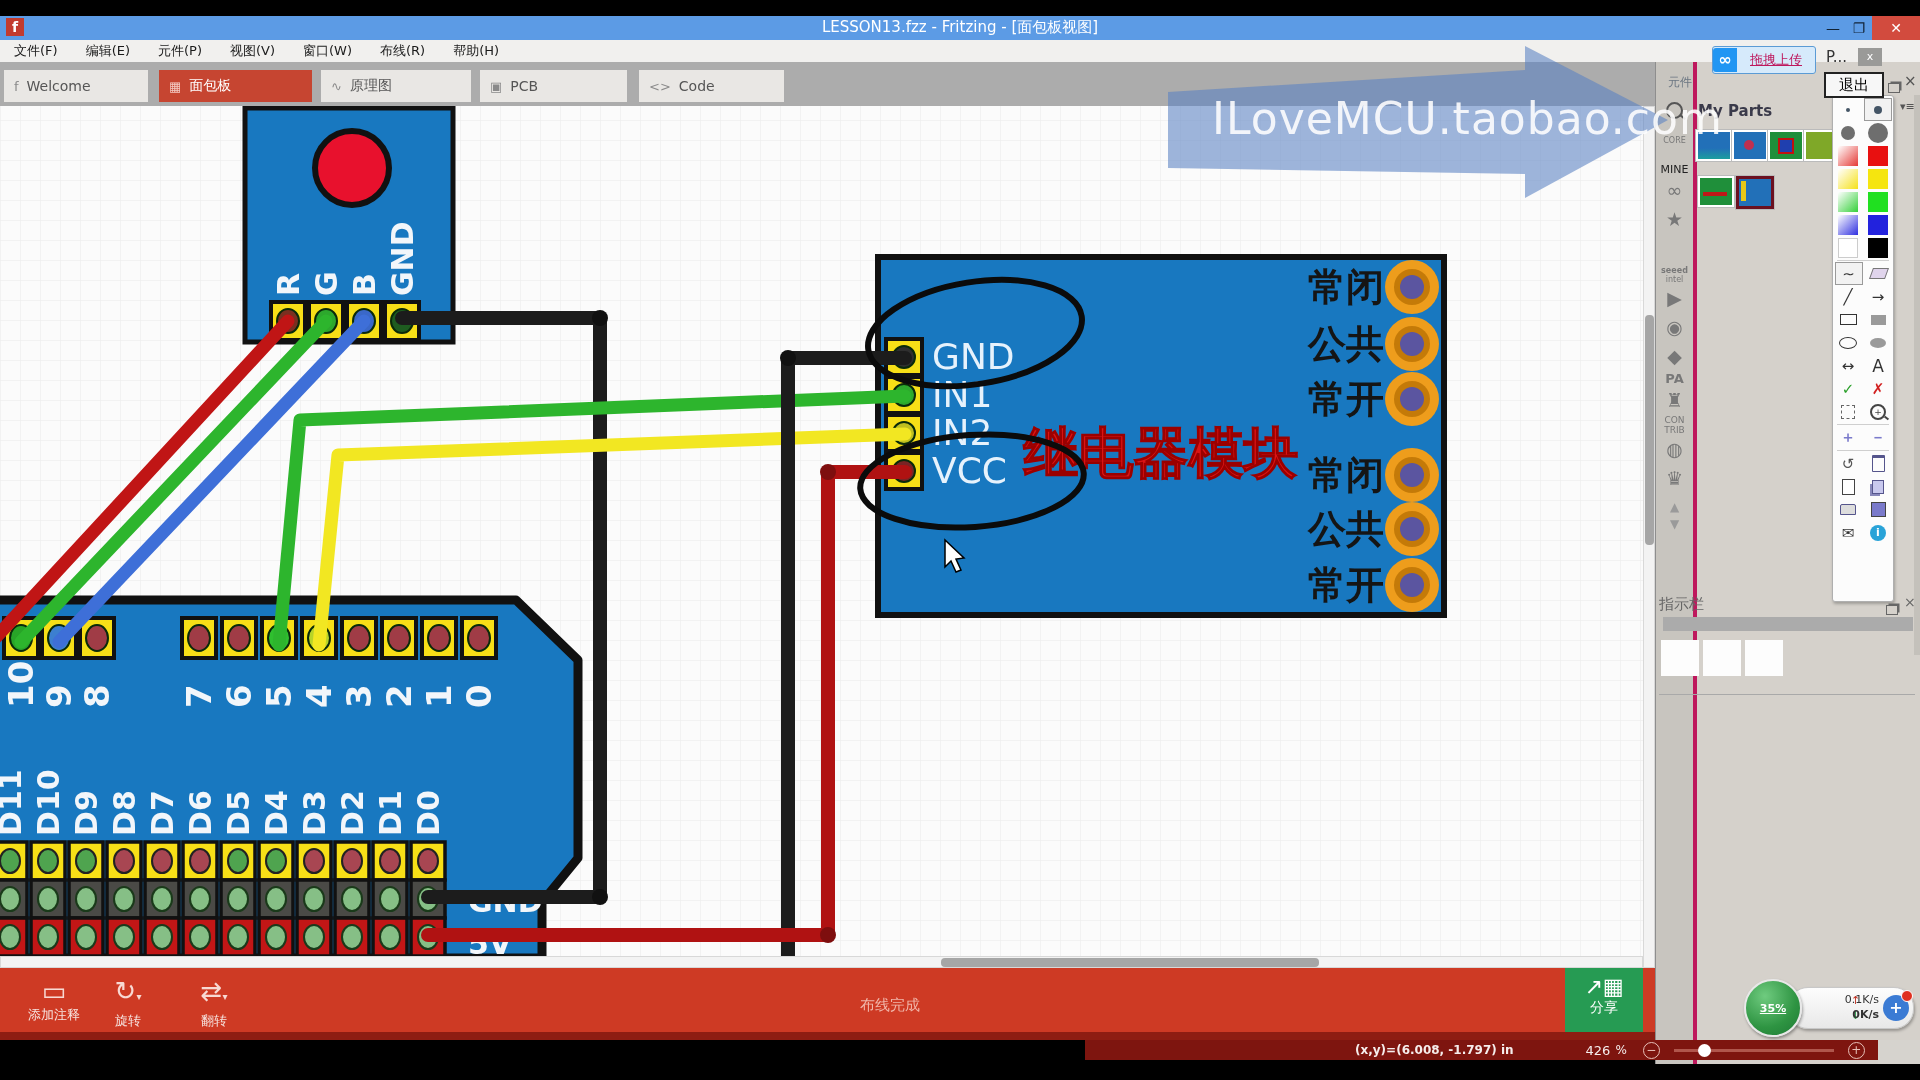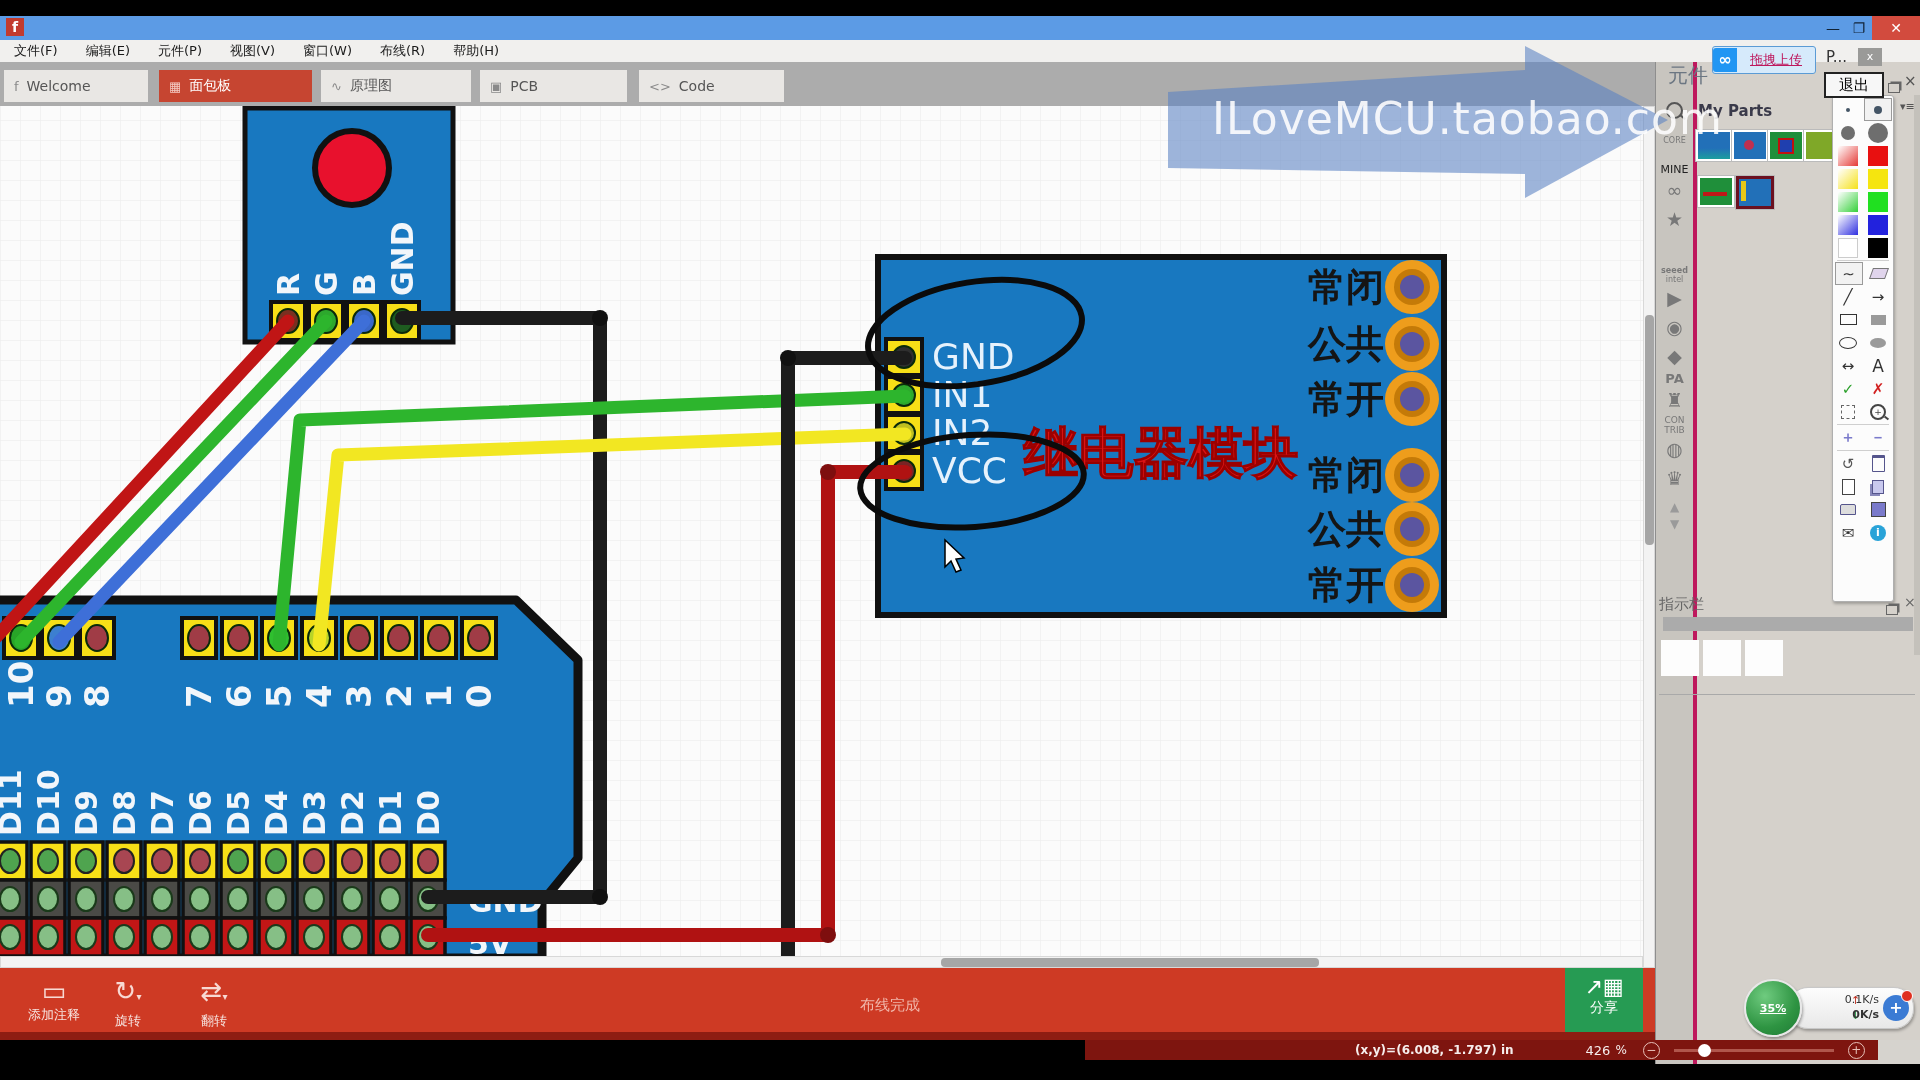--- a/index.html
+++ b/index.html
@@ -77,20 +77,21 @@
   .spd{position:absolute;font-size:11px;color:#333;right:34px;text-align:center;}
   
   #watermark{left:0;top:0;width:1920px;height:1080px;pointer-events:none;z-index:60;}
 </style>
 </head>
 <body>
 
 <div class="abs" id="topstrip"></div>
 <div class="abs" id="titlebar">
   <div class="abs" id="appicon">f</div>
+  <div class="title">LESSON13.fzz - Fritzing - [面包板视图]</div>
   <div class="abs winbtn" style="left:1820px;width:26px;">—</div>
   <div class="abs winbtn" style="left:1846px;width:26px;">❐</div>
   <div class="abs winbtn" id="closebtn">✕</div>
 </div>
 <div class="abs row" id="menubar">
   <span class="menuitem">文件(F)</span>
   <span class="menuitem">编辑(E)</span>
   <span class="menuitem">元件(P)</span>
   <span class="menuitem">视图(V)</span>
   <span class="menuitem">窗口(W)</span>
@@ -367,21 +368,21 @@
     <div style="font-size:13px;font-weight:bold;">PA</div>
     <div class="brand">♜</div>
     <div style="font-size:9px;line-height:10px;text-align:center;">
       <span>CON</span><br><span>TRIB</span></div>
     <div class="brand">◍</div>
     <div class="brand">♛</div>
     <div class="brand" style="color:#9a9a9a;font-size:12px;">▲</div>
     <div class="brand" style="color:#9a9a9a;font-size:12px;margin-top:-12px;">▼</div>
   </div>
 
-  <div class="abs" style="left:12px;top:0;font-size:20px;color:#6B7682;">元件</div>
+  <div class="abs" style="left:12px;top:12px;font-size:12px;color:#6B7682;">元件</div>
   <div class="abs" style="left:10px;top:40px;width:13px;height:13px;border:2px solid #555;border-radius:50%;">
     <span class="abs" style="left:11px;top:12px;width:7px;height:2px;background:#555;transform:rotate(40deg);"></span>
   </div>
   <div class="abs" style="left:42px;top:40px;font-size:15px;font-weight:bold;color:#3A3A4A;">My Parts</div>
   <div class="abs" style="left:244px;top:38px;color:#555;font-size:11px;">▾≡</div>
 
   <div class="thumbpart" style="left:40px;top:68px;background:linear-gradient(#2270B8 60%,#1B9E9E);"></div>
   <div class="thumbpart" style="left:76px;top:68px;background:#2270B8;">
        <span class="abs" style="left:10px;top:8px;width:10px;height:10px;border-radius:50%;background:#C03050;"></span>
     </div>

